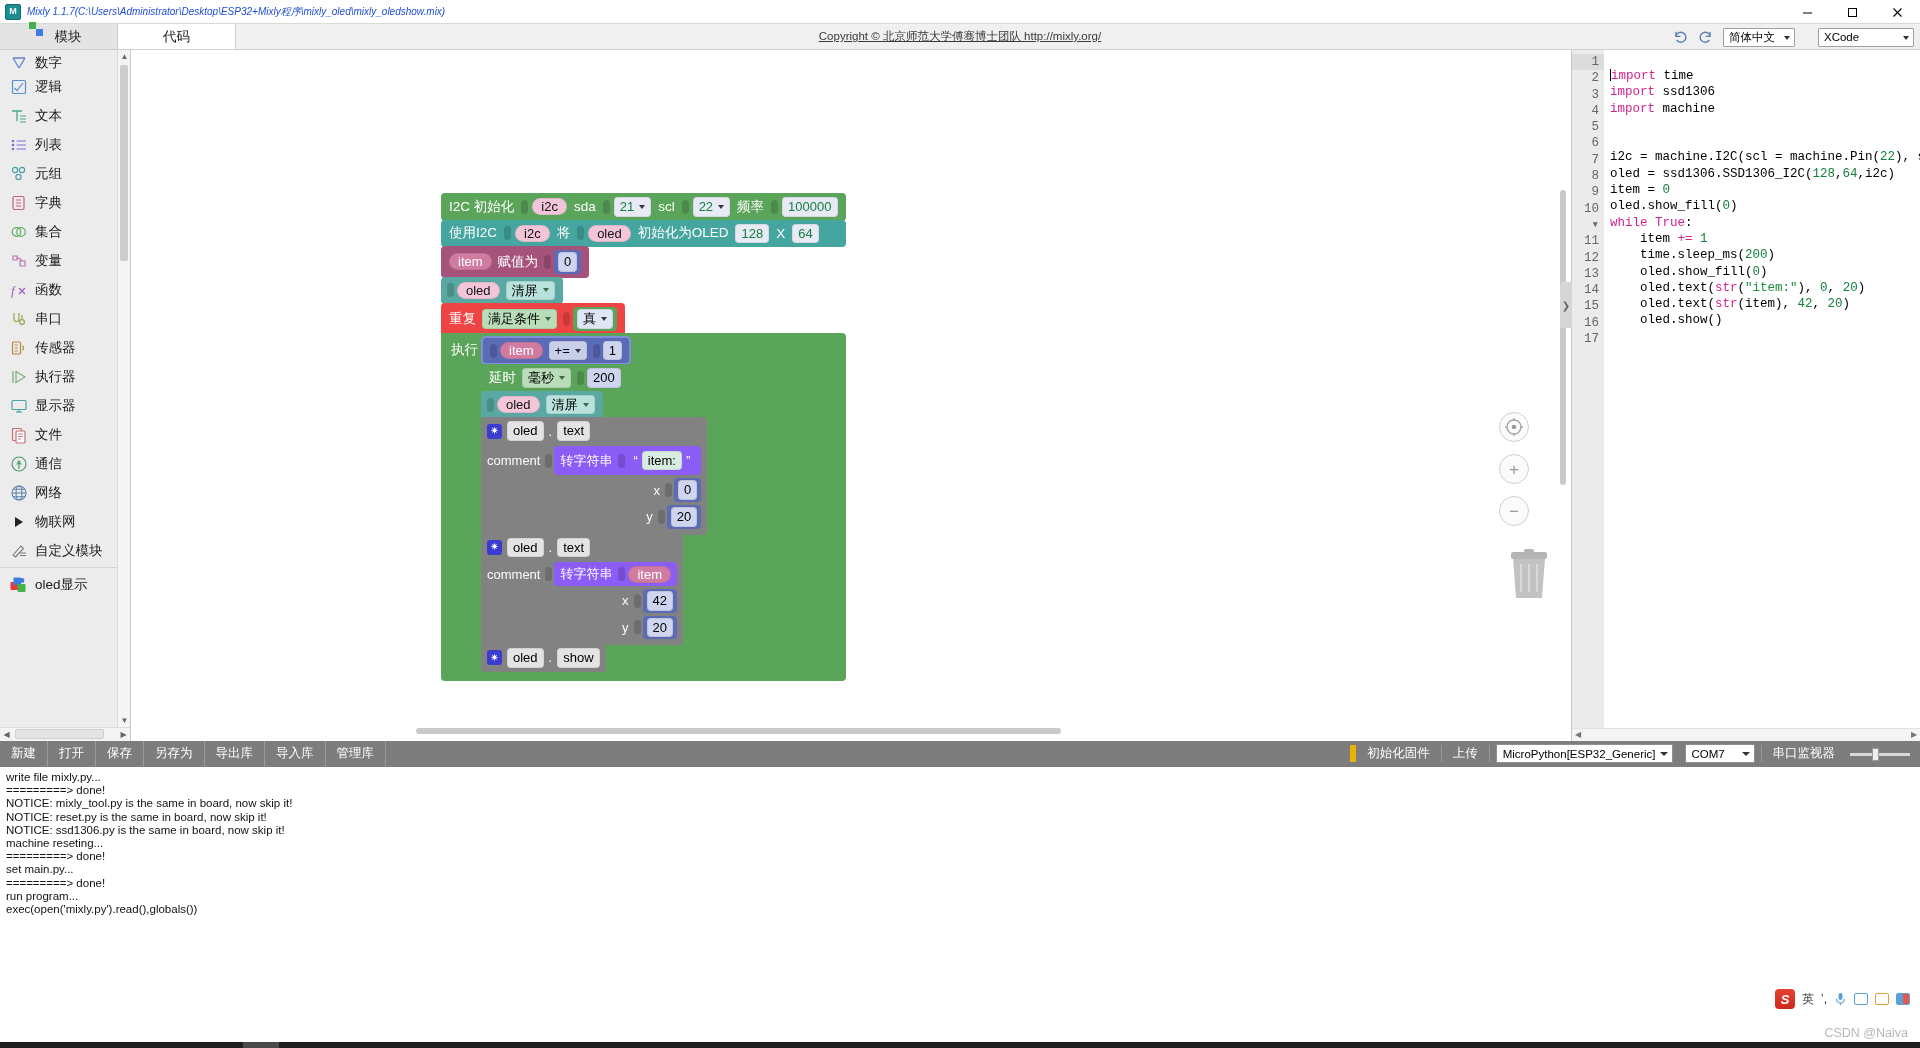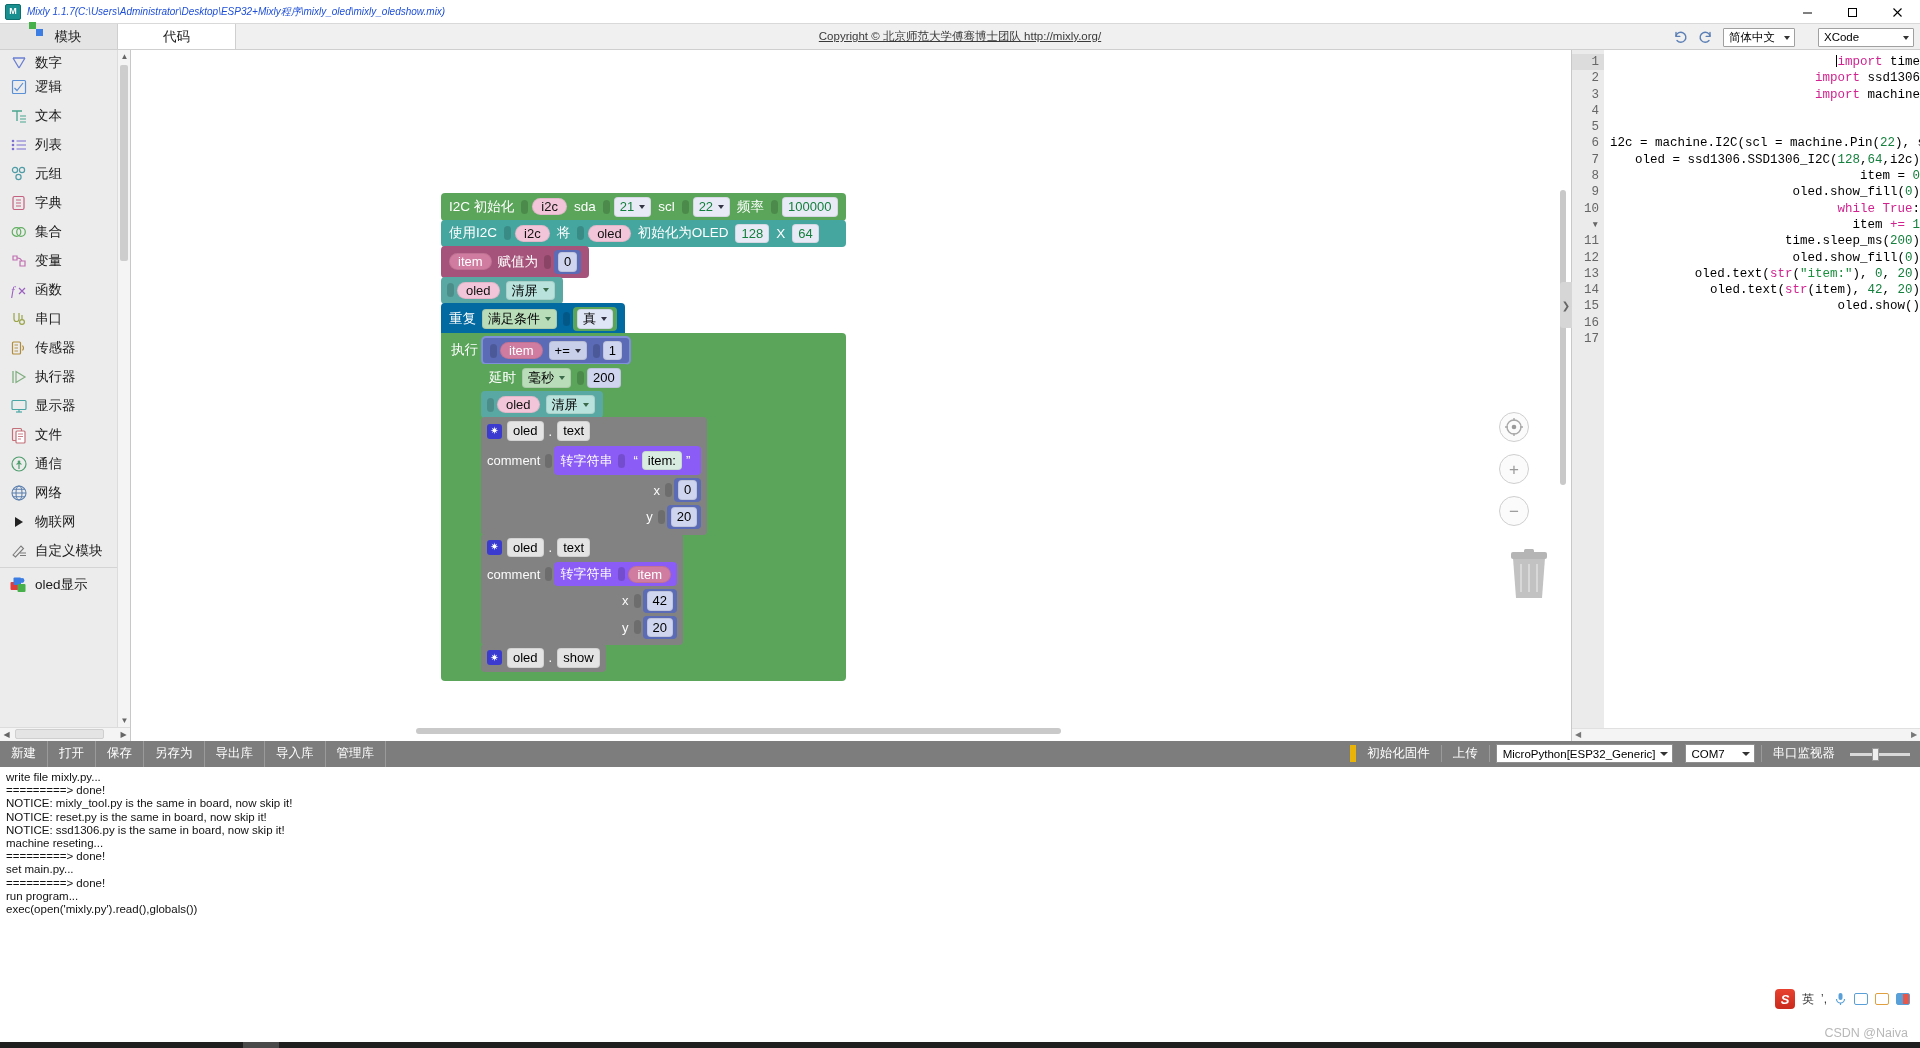--- a/index.html
+++ b/index.html
@@ -170,21 +170,21 @@
   .chip-var.dark { background:#d07ca0; color:#fff; }
   .socket {
     width:7px; height:14px; display:inline-block; border-radius:4px;
     background:rgba(0,0,0,.16); margin-right:-3px;
   }
 
   .b-i2c { background:#5ba55b; border-radius:4px; }
   .b-oledinit { background:#45a6a0; border-radius:4px; }
   .b-setvar { background:#a5537a; border-radius:4px; }
   .b-oledcall { background:#5aa8a4; border-radius:4px; }
-  .b-loop { background:#0369a1; border-radius:4px; }
+  .b-loop { background:#ef4444; border-radius:4px; }
   .b-mathop { background:#5b6bb5; border-radius:4px; }
   .b-delay { background:#5ba55b; border-radius:4px; }
   .b-str { background:#8b5cf6; border-radius:4px; }
   .val-num { background:#5b6bb5; border-radius:4px; padding:2px 4px; display:inline-flex; }
   .val-num .field { background:#cfd5ee; }
   .val-bool { background:#5ba55b; border-radius:4px; padding:2px 4px; display:inline-flex; }
 
   .stack { position:relative; }
   .loop-body {
     background:#5ba55b; border-radius:0 4px 4px 4px; padding:3px 3px 10px 40px;
@@ -215,22 +215,22 @@
     width:349px; flex:0 0 349px; background:#fff; border-left:1px solid #c8c8c8;
     position:relative; display:flex; flex-direction:column;
   }
   .code-body { flex:1 1 auto; display:flex; overflow:hidden; position:relative; font-family:"Liberation Mono", monospace; }
   .gutter {
     width:32px; flex:0 0 32px; background:#ebebeb; text-align:right; padding:4px 5px 0 0;
     font-size:12.5px; color:#666; line-height:16.3px; position:relative;
   }
   .gutter .ln.active { background:#dcdcdc; display:block; margin-right:-5px; padding-right:5px; }
   .code-text {
-    flex:1 1 auto; padding:4px 0 0 6px; font-size:12.5px; line-height:16.3px;
-    white-space:pre; overflow:hidden; color:#000;text-align:right;
+    flex:1 1 auto; padding:18px 0 0 6px; font-size:12.5px; line-height:16.3px;
+    white-space:pre; overflow:hidden; color:#000;
   }
   .kw { color:#d1228f; }
   .num { color:#15803d; }
   .str { color:#1a8f3c; }
   .cursor { display:inline-block; width:1px; height:12px; background:#000; vertical-align:-2px; }
   .code-hscroll {
     height:13px; flex:0 0 13px; background:#f4f4f4; border-top:1px solid #e0e0e0;
     display:flex; align-items:center; position:relative;
   }
   .code-hs-arrow { width:12px; text-align:center; font-size:8px; color:#777; }

